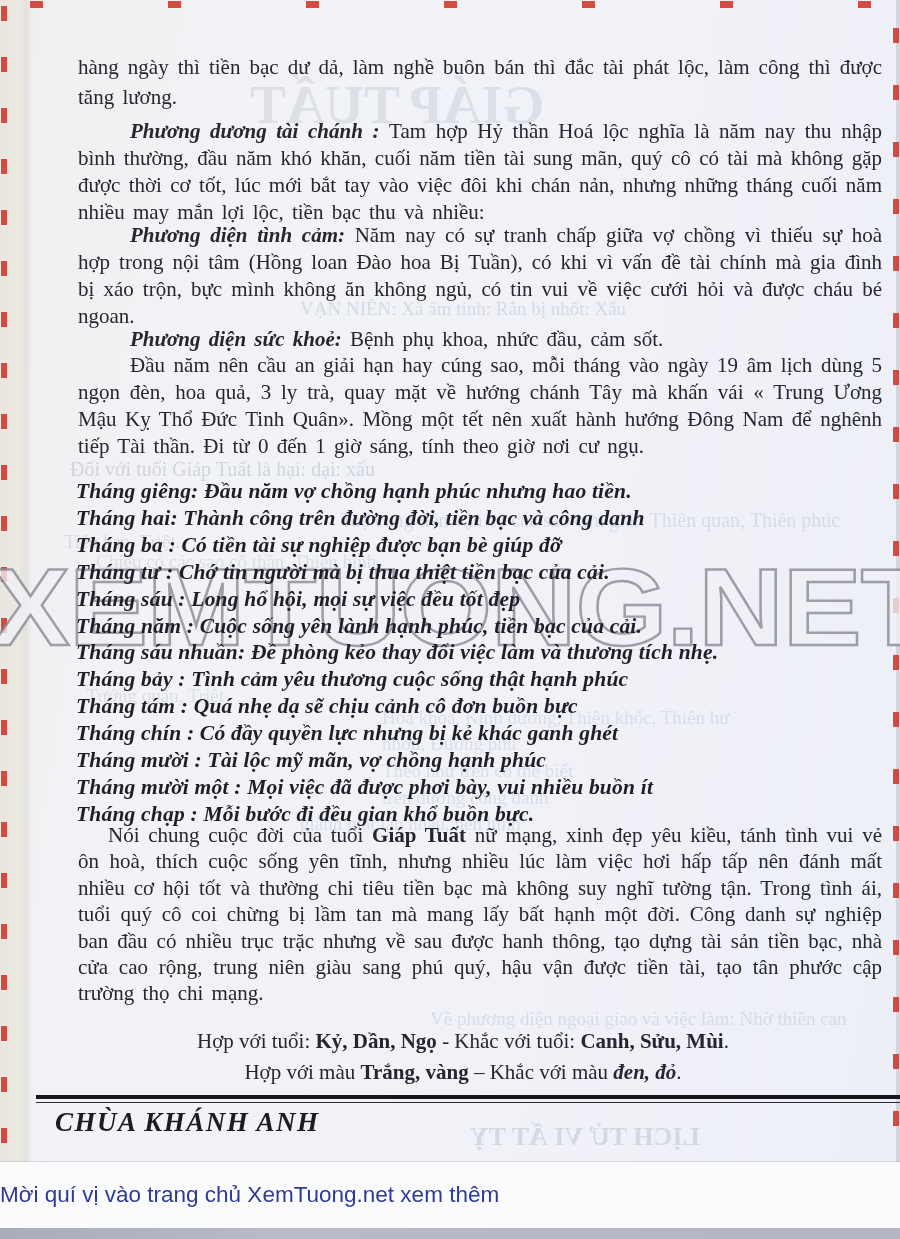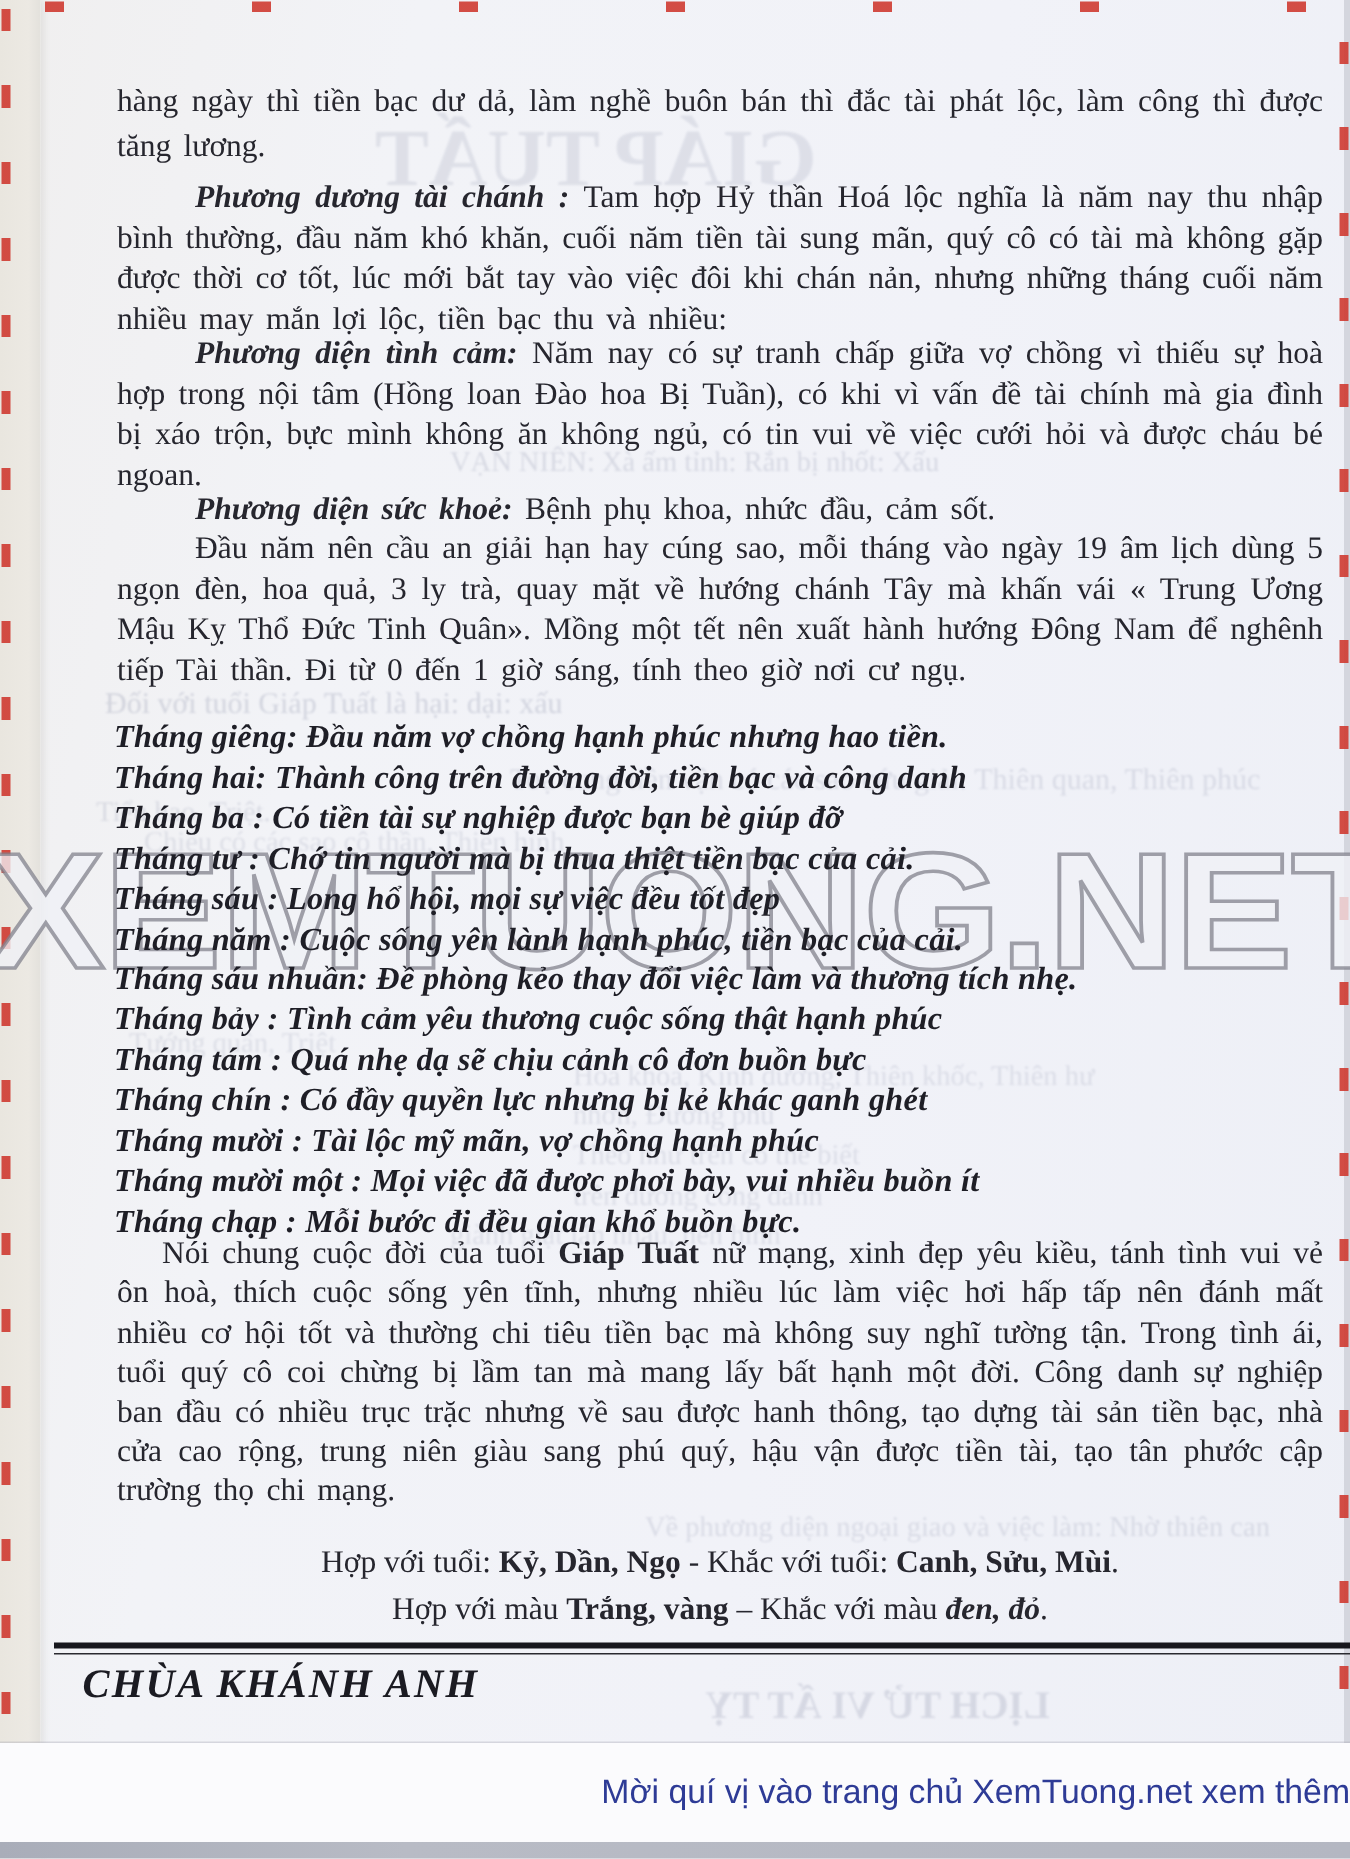--- a/index.html
+++ b/index.html
@@ -39,34 +39,34 @@
   .body-par{position:absolute;left:78px;width:804px;text-align:justify;
     font-size:21px;line-height:27px;word-spacing:3px;z-index:3;}
   .lead{font-weight:bold;font-style:italic;}
   .ind{text-indent:52px;}
   .ind-sm{text-indent:30px;}
 
   .months{position:absolute;left:76px;top:478px;width:810px;z-index:3;}
   .month-line{font-weight:bold;font-style:italic;font-size:21.5px;line-height:26.9px;
     color:#1e1e26;white-space:nowrap;letter-spacing:.2px;}
 
-  .hop{position:absolute;left:78px;top:1026px;width:804px;text-align:center;
+  .hop{position:absolute;left:61px;top:1026px;width:804px;text-align:center;
     font-size:21px;line-height:31px;z-index:3;}
 
   .rule{position:absolute;left:36px;top:1095px;width:864px;height:9px;z-index:3;
     border-top:4px solid #17171d;}
   .rule:after{content:"";display:block;margin-top:3px;border-top:1.5px solid #2a2a30;}
 
   .temple{position:absolute;left:55px;top:1107px;font-weight:bold;font-style:italic;
     font-size:27px;letter-spacing:1.5px;color:#1b1b22;z-index:3;
     font-family:"Liberation Serif",serif;}
 
   .promo-bar{position:absolute;left:0;top:1162px;width:900px;height:66px;
     background:#fbfbfd;box-shadow:0 -1px 0 rgba(160,160,175,0.35);z-index:4;
-    display:flex;align-items:center;justify-content:flex-end;}
+    display:flex;align-items:center;justify-content:flex-start;}
   .promo-text{font-family:"Liberation Sans",sans-serif;font-size:22.5px;color:#2e3b96;}
 
   .bottom-strip{position:absolute;left:0;top:1228px;width:900px;height:11px;
     background:linear-gradient(90deg,#a9adb9 0%,#b8bbc5 30%,#b4b7c2 100%);z-index:4;}
 </style>
 </head>
 <body>
 
 <div class="page">
 

